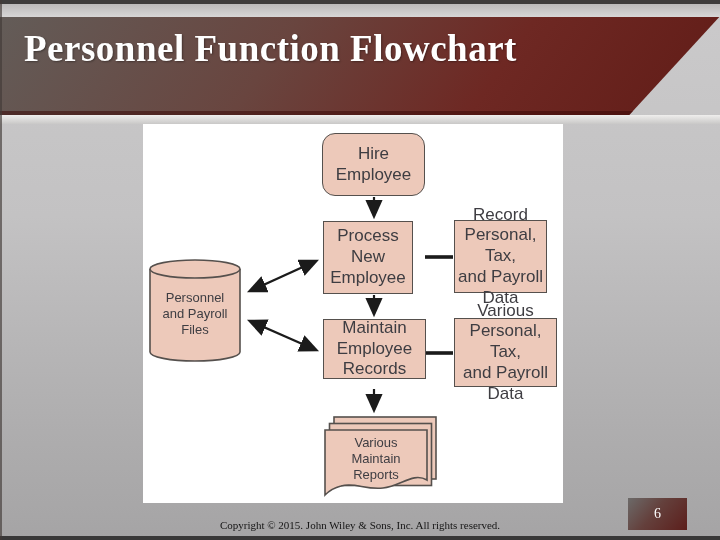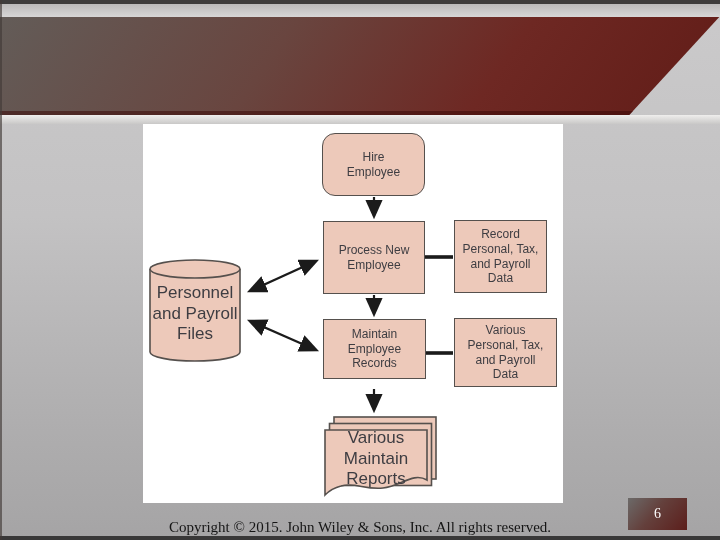--- a/index.html
+++ b/index.html
@@ -34,49 +34,50 @@
     color:#ffffff; letter-spacing:0.5px; white-space:nowrap;
     text-shadow: 1px 1px 2px rgba(0,0,0,0.35);
   }
 
   .panel { position:absolute; left:143px; top:124px; width:420px; height:379px; background:#ffffff; }
   .panel svg { position:absolute; left:0; top:0; }
 
   .node {
     position:absolute; display:flex; align-items:center; justify-content:center;
     background:#edc9ba; border:1.6px solid #55504d;
-    color:#3e3d42; font-size:12px; line-height:1.22; text-align:center;
+    color:#3e3d42; font-size:17px; line-height:1.22; text-align:center;
   }
   .node-label { white-space: pre-line; }
   .node.terminator { border-radius: 13px; }
   .shape-label {
     position:absolute; display:flex; align-items:center; justify-content:center;
-    color:#3e3d42; font-size:17px; line-height:1.22; text-align:center;
+    color:#3e3d42; font-size:13px; line-height:1.22; text-align:center;
   }
 
   .page-box {
     position:absolute; left:628px; top:498px; width:59px; height:32px;
     background: linear-gradient(130deg, #6c6a69 0%, #64403c 45%, #5c1e1b 100%);
     display:flex; align-items:center; justify-content:center;
     color:#ffffff; font-family:"Liberation Serif", serif; font-size:14px;
   }
   .copyright {
     position:absolute; left:0; top:519px; width:720px; text-align:center;
-    font-family:"Liberation Serif", serif; font-size:15px; color:#151515;
+    font-family:"Liberation Serif", serif; font-size:11px; color:#151515;
   }
 </style>
 </head>
 <body>
 
 <div class="slide">
 
   <div class="edge-top"></div>
   <div class="band-light"></div>
 
   <div class="banner"></div>
+  <div class="slide-title">Personnel Function Flowchart</div>
 
   <div class="band-highlight"></div>
 
   <div class="panel">
 
     <svg width="420" height="379" viewBox="0 0 420 379">
       <defs>
         <marker id="ah" markerWidth="10" markerHeight="9" refX="7.5" refY="4" orient="auto-start-reverse">
           <path d="M0,0 L9,4 L0,8 Z" fill="#1b1b1b"></path>
         </marker>
@@ -102,21 +103,21 @@
         <rect x="186.5" y="299.5" width="102" height="62" fill="#edc9ba" stroke="#55504d" stroke-width="1.6"></rect>
         <path d="M182,306 H284 V356 C270,348 258,362 240,364 C222,366 212,358 198,362 C190,364 185,368 182,371 Z" fill="#edc9ba" stroke="#55504d" stroke-width="1.6"></path>
       </g>
     </svg>
 
     <div class="node terminator" style="left:179px; top:9px;  width:103px; height:63px;">
       <span class="node-label">Hire
 Employee</span>
     </div>
 
-    <div class="node" style="left:180px; top:97px; width:102px; height:73px;">
+    <div class="node" style="left:180px; top:97px; width:90px; height:73px;">
       <span class="node-label">Process New
 Employee</span>
     </div>
 
     <div class="node" style="left:311px; top:96px; width:93px; height:73px;">
       <span class="node-label">Record
 Personal, Tax,
 and Payroll
 Data</span>
     </div>

